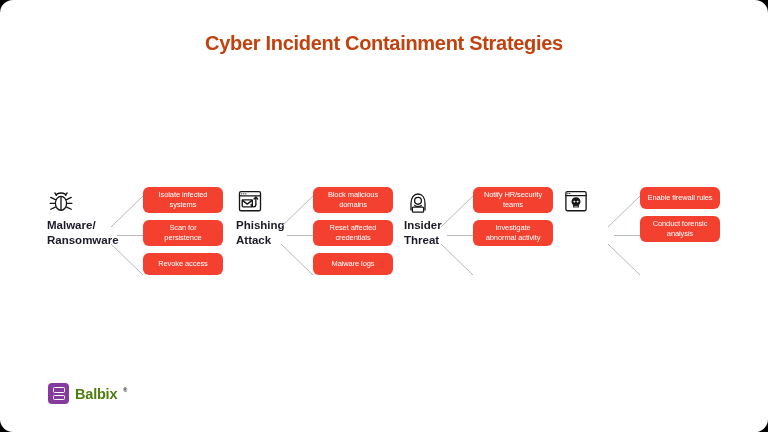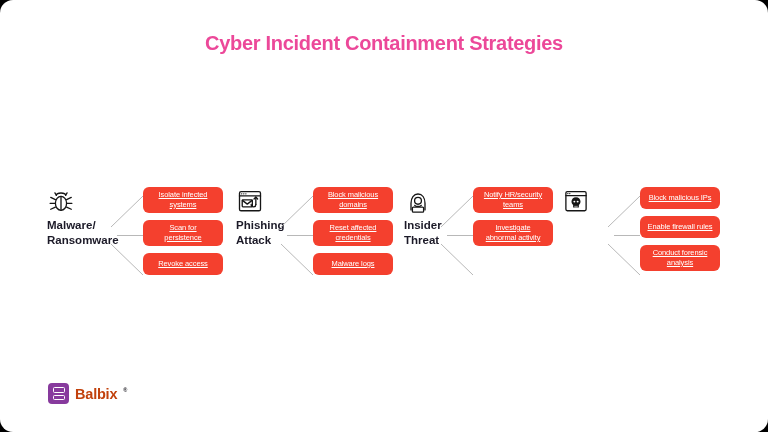--- a/index.html
+++ b/index.html
@@ -1,37 +1,37 @@
 <!DOCTYPE html>
 <html><head>
 <meta charset="utf-8">
 <style>
   html,body{margin:0;padding:0;background:#000;width:768px;height:432px;overflow:hidden;
     font-family:"Liberation Sans", sans-serif;}
   .card{position:absolute;inset:0;background:#ffffff;border-radius:13px;}
   .title{position:absolute;top:32px;left:0;right:0;text-align:center;
-    font-size:20px;font-weight:800;letter-spacing:-0.3px;color:#ec4899;margin:0;}
+    font-size:20px;font-weight:800;letter-spacing:-0.3px;color:#c2410c;margin:0;}
   .group{position:absolute;top:187px;display:flex;align-items:flex-start;}
   .g1{left:47px}.g2{left:236px}.g3{left:404px}.g4{left:562px}
   .g1 .info{width:64px}.g2 .info{width:45px}.g3 .info{width:37px}.g4 .info{width:46px}
   .info{display:flex;flex-direction:column;}
   .icon{width:28px;height:28px;}
   .icon svg{width:28px;height:28px;display:block;}
   .glabel{margin-top:3px;font-size:11.5px;font-weight:bold;line-height:1.28;
     color:#1c1a28;white-space:pre-line;}
   .connector{width:32px;height:96px;flex:0 0 32px;}
   .boxes{display:flex;flex-direction:column;gap:7px;width:80px;}
   .box{box-sizing:border-box;background:#f4402e;color:#ffffff;border-radius:6px;
     min-height:22px;padding:3px 2px;display:flex;align-items:center;justify-content:center;
-    text-align:center;font-size:7.5px;line-height:1.32;letter-spacing:-0.1px;white-space:pre-line;text-decoration:underline;}
+    text-align:center;font-size:7.5px;line-height:1.32;letter-spacing:-0.1px;white-space:pre-line;}
   .brand{position:absolute;left:48px;top:383px;display:flex;align-items:center;gap:6px;}
   .brand-icon{width:21px;height:21px;background:#873a9d;border-radius:4px;
     display:flex;flex-direction:column;align-items:center;justify-content:center;gap:2px;}
   .brand-bar{width:10px;height:3.6px;border:1.6px solid #ffffff;border-radius:1.5px;display:block;}
-  .brand-name{font-size:14.5px;font-weight:800;letter-spacing:-0.2px;color:#c2410c;}
+  .brand-name{font-size:14.5px;font-weight:800;letter-spacing:-0.2px;color:#4d7c0f;}
   .brand-mark{font-size:5.5px;font-weight:bold;color:#141219;vertical-align:top;position:relative;top:-4px;}
   .ic{stroke:#161616;stroke-width:1.7;fill:none;stroke-linecap:round;stroke-linejoin:round;}
   .cline{stroke:#b8b8b8;stroke-width:1;}
 </style>
 </head>
 <body>
 
 <div class="card">
 
   <h1 class="title">Cyber Incident Containment Strategies</h1>
@@ -151,21 +151,20 @@
           <path d="M16.6 24.2 V26 M18 24.2 V26.4 M19.4 24.2 V26" stroke="#ffffff" stroke-width="0.8"></path>
         </svg>
       </div>
     </div>
     <svg class="connector" viewBox="0 0 32 96" preserveAspectRatio="none">
       <line class="cline" x1="0" y1="40" x2="32" y2="9"></line>
       <line class="cline" x1="6" y1="48.5" x2="32" y2="48.5"></line>
       <line class="cline" x1="0" y1="57" x2="32" y2="88"></line>
     </svg>
     <div class="boxes">
-      <div class="box">Block malicious IPs</div>
       <div class="box">Enable firewall rules</div>
       <div class="box">Conduct forensic
 analysis</div>
     </div>
   </div>
 
   <div class="brand">
     <span class="brand-icon">
       <span class="brand-bar"></span>
       <span class="brand-bar"></span>

